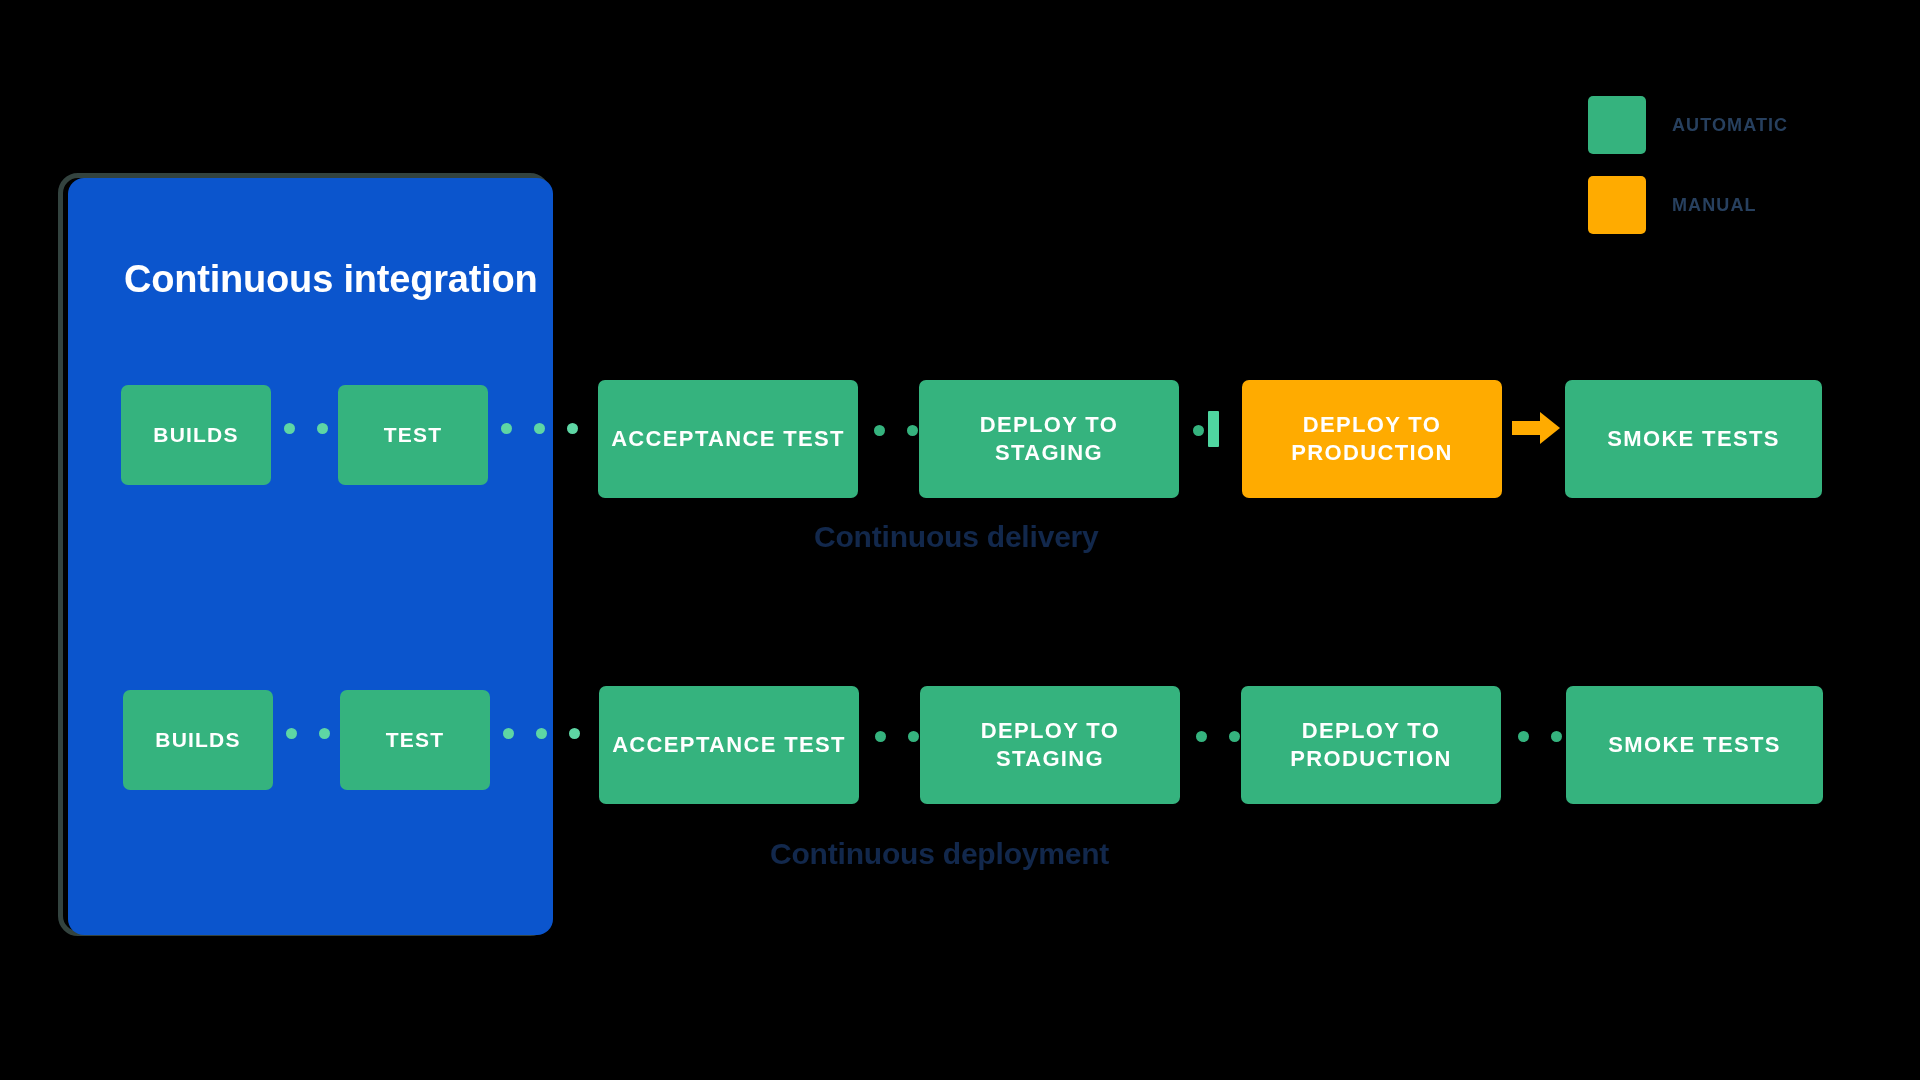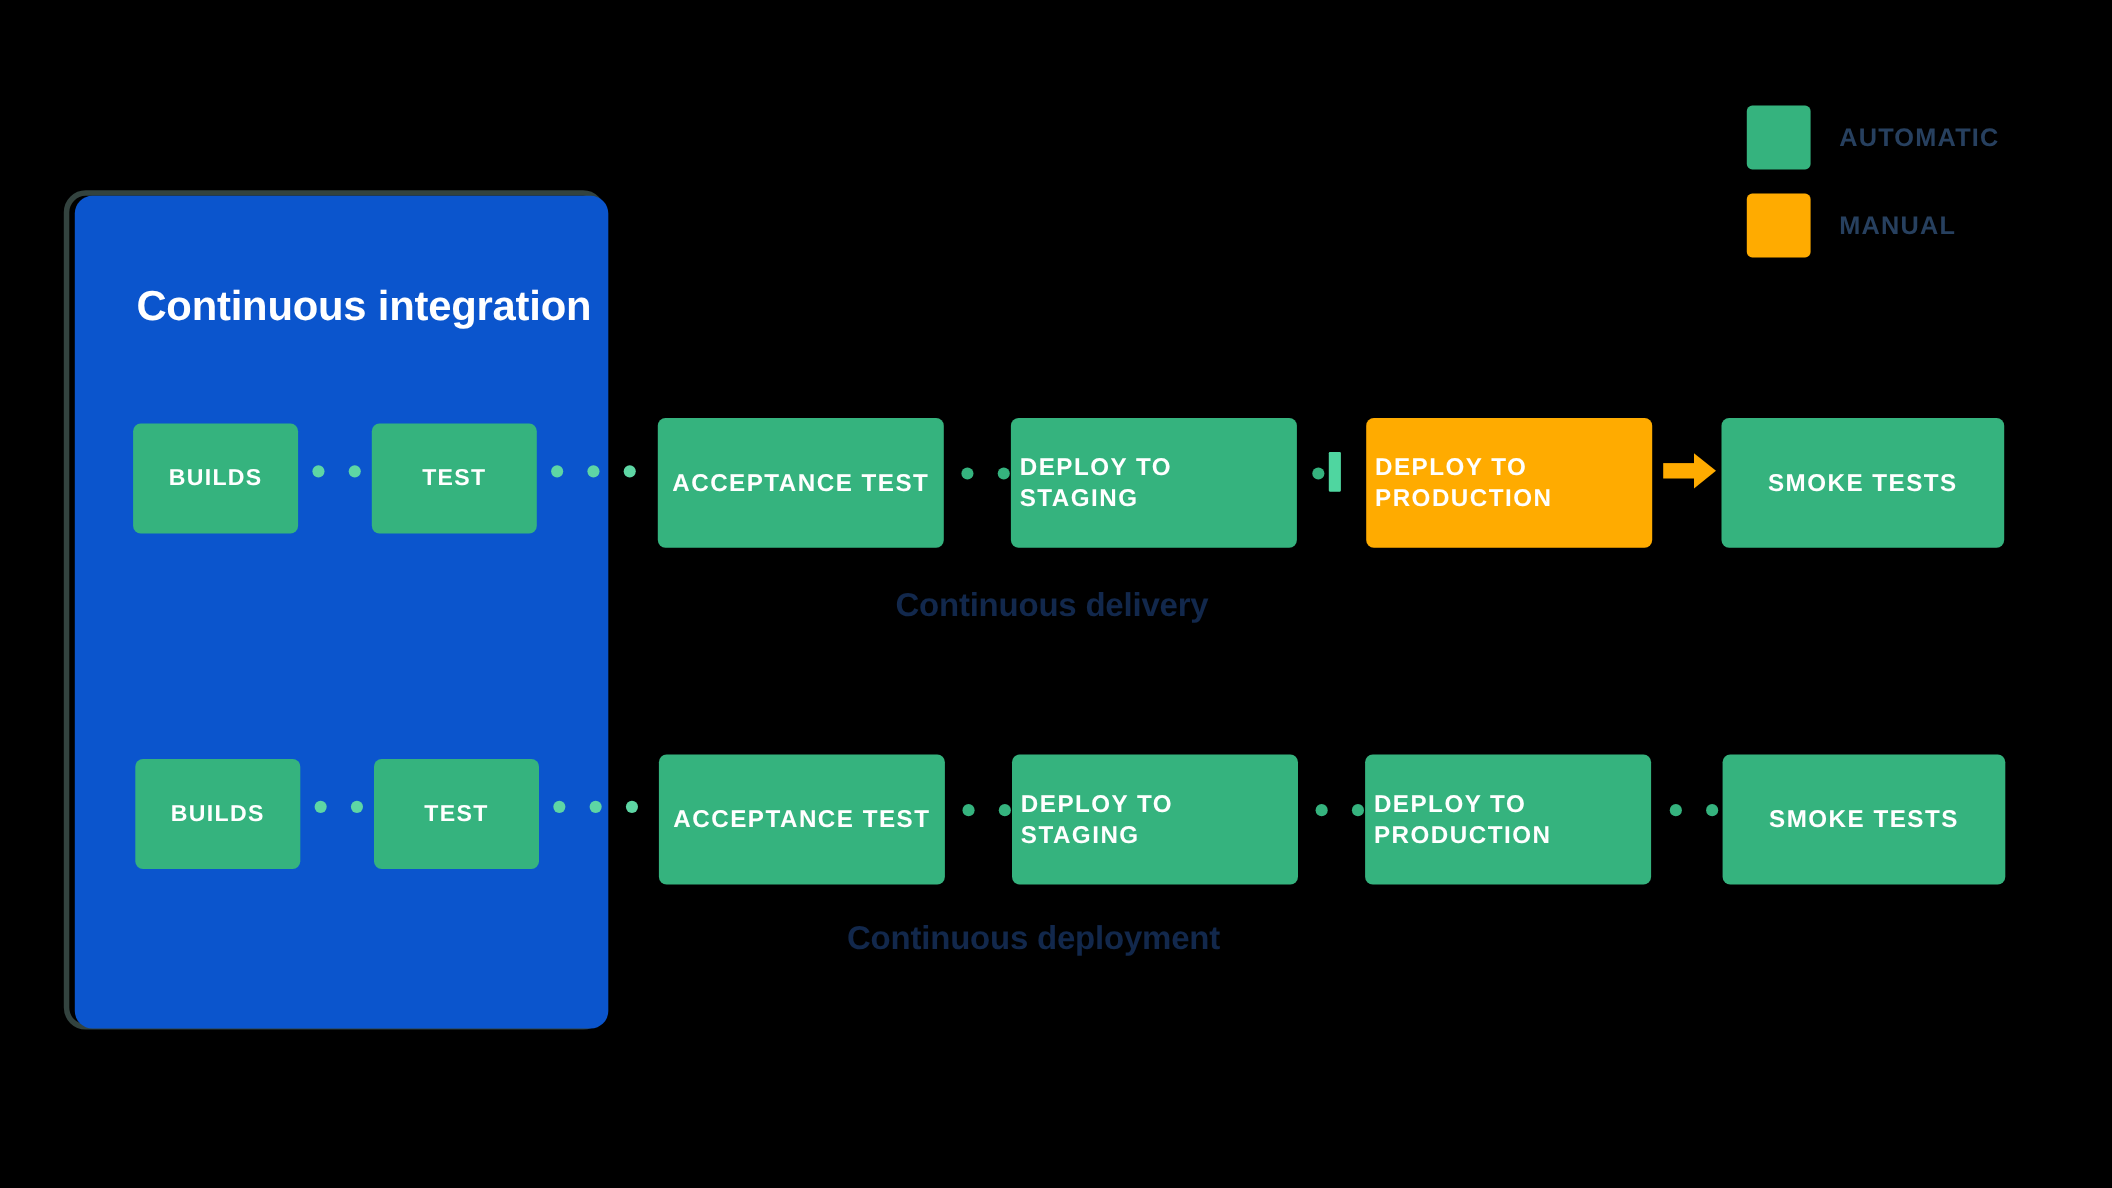--- a/index.html
+++ b/index.html
@@ -35,21 +35,21 @@
     height: 80px;
   }
   .legend-swatch {
     width: 58px;
     height: 58px;
     border-radius: 5px;
     flex: none;
   }
   .legend-label {
     margin-left: 26px;
-    font-size: 23px;
+    font-size: 18px;
     font-weight: bold;
     letter-spacing: 1.1px;
     color: #27405f;
     white-space: nowrap;
   }
 
   
   .ci-panel-outline {
     position: absolute;
     left: 58px;
@@ -81,21 +81,21 @@
   }
 
   
   .stage {
     position: absolute;
     box-sizing: border-box;
     border-radius: 7px;
     display: flex;
     align-items: center;
     justify-content: center;
-    text-align: left;
+    text-align: center;
     color: #ffffff;
     font-size: 22px;
     font-weight: bold;
     letter-spacing: 1.35px;
     line-height: 1.28;
     padding: 0 8px;
   }
   .stage.auto  { background: #35b37e; }
   .stage.manual{ background: #ffab00; }
 
@@ -234,21 +234,21 @@
 
   <div class="stage manual" style="left:1242px; top:380px; width:260px; height:118px;">DEPLOY TO PRODUCTION</div>
 
   <div class="arrow" style="left:1512px; top:412px;">
     <div class="arrow-shaft"></div>
     <div class="arrow-head"></div>
   </div>
 
   <div class="stage auto" style="left:1565px; top:380px; width:257px; height:118px;">SMOKE TESTS</div>
 
-  <div class="flow-caption" style="left:814px; top:534px;">Continuous delivery</div>
+  <div class="flow-caption" style="left:814px; top:520px;">Continuous delivery</div>
 
   <div class="stage auto" style="left:599px; top:686px; width:260px; height:118px;">ACCEPTANCE TEST</div>
 
   <div class="dots" style="left:875px; top:729px;">
     <div class="dot"></div>
     <div class="dot"></div>
     <div class="dot"></div>
   </div>
 
   <div class="stage auto" style="left:920px; top:686px; width:260px; height:118px;">DEPLOY TO STAGING</div>

